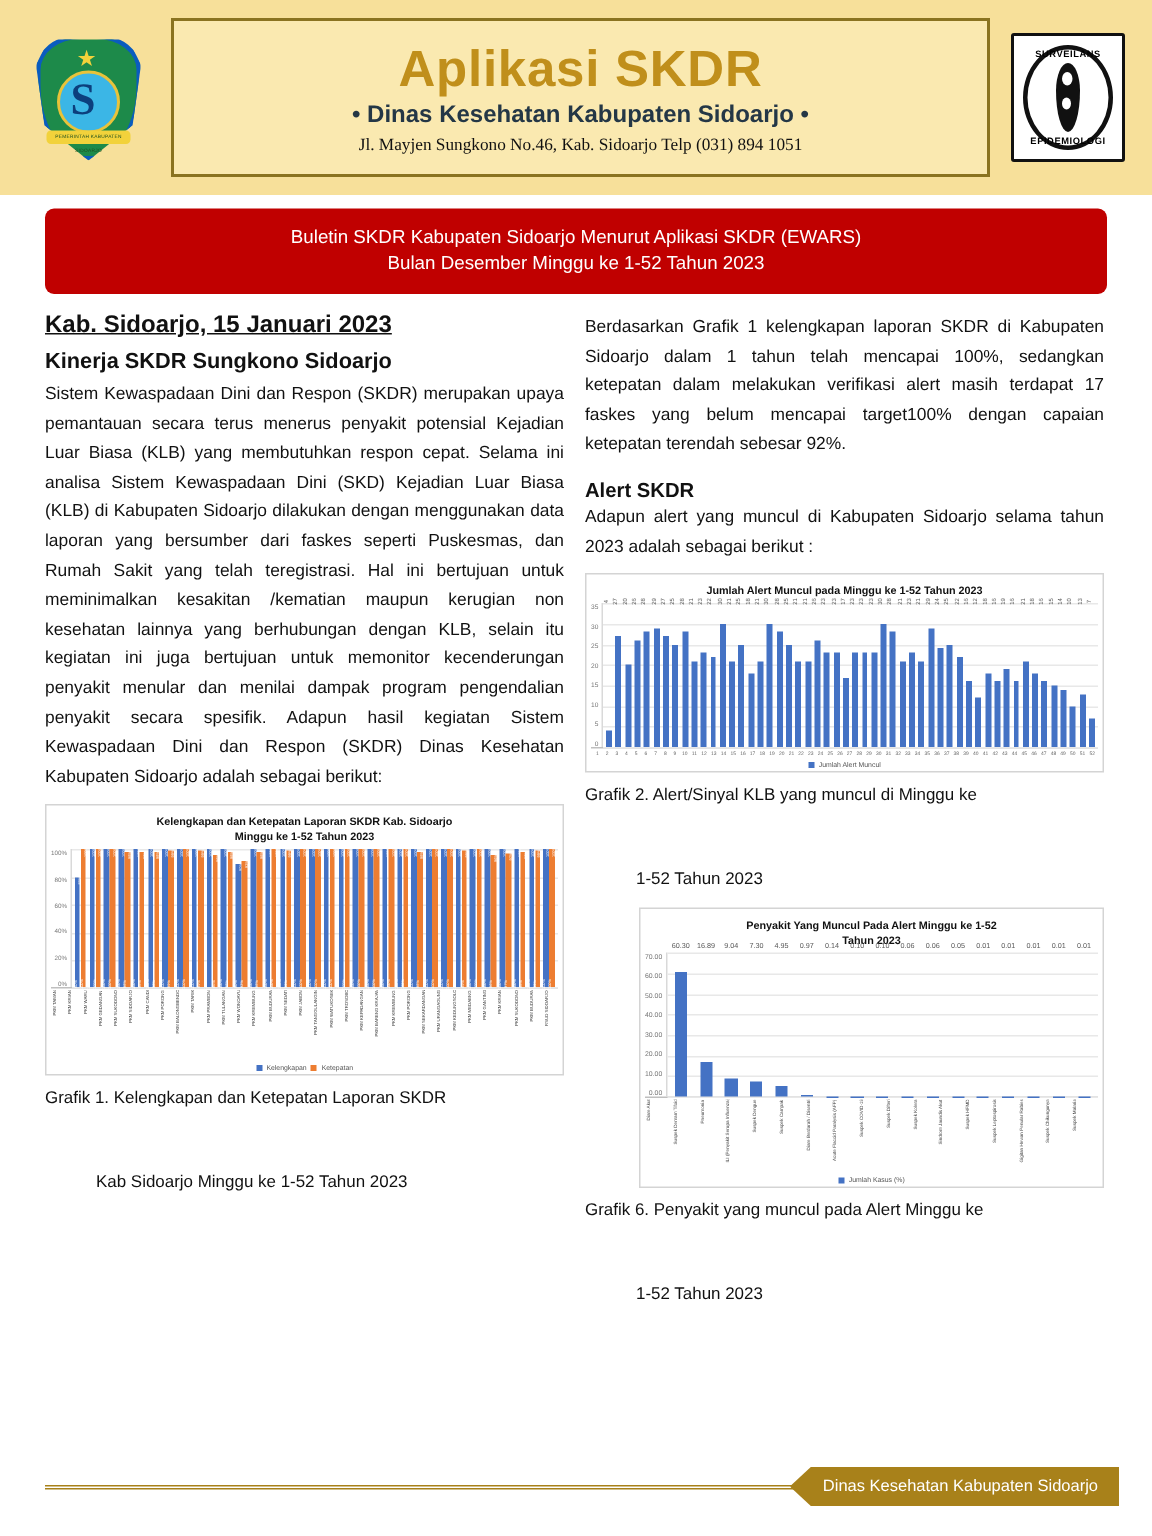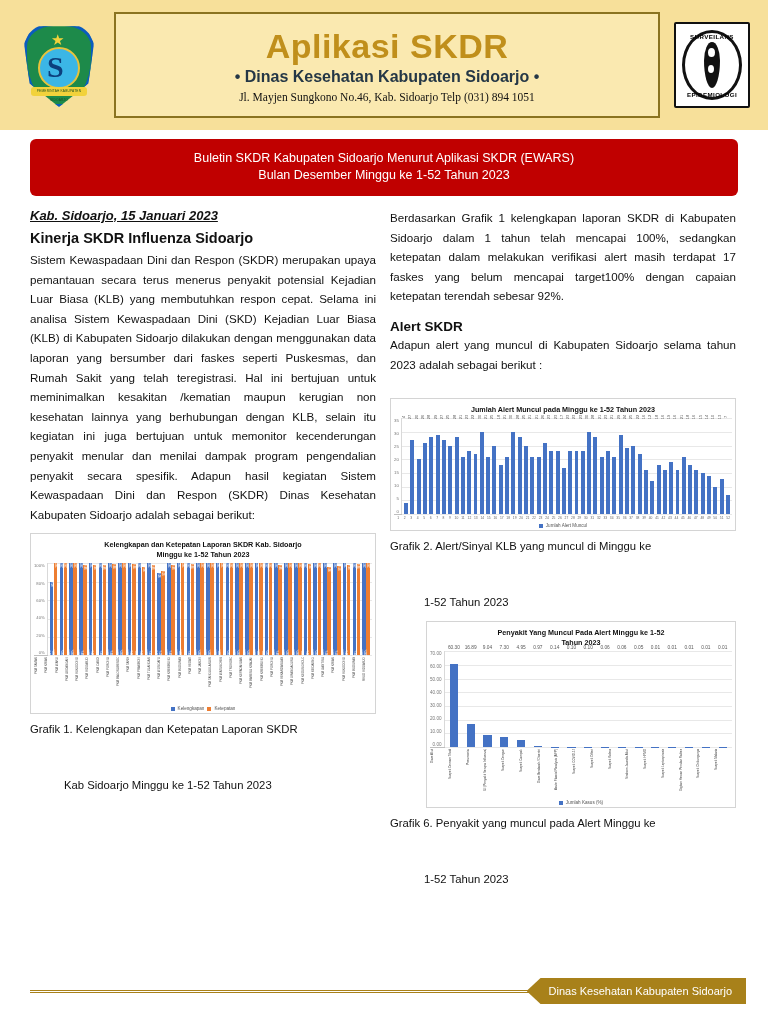--- a/index.html
+++ b/index.html
@@ -124,21 +124,21 @@
 
   
   .columns {
     display: flex;
     margin: 12px 30px 0 30px;
     gap: 14px;
   }
   .col { width: 346px; }
 
   .dateline {
-    font-size: 13px; font-style: italic; font-weight: 600;
+    font-size: 16px; font-weight: 600;
     text-decoration: underline; color: #111;
     margin-bottom: 7px;
   }
   h2.section {
     font-size: 14.5px; font-weight: bold; color: #111;
     margin-bottom: 4px;
   }
   p.body {
     font-size: 11.6px; line-height: 19.6px;
     text-align: justify; color: #111;
@@ -307,21 +307,21 @@
 
 <div class="red-banner">
   <div>Buletin SKDR Kabupaten Sidoarjo Menurut Aplikasi SKDR (EWARS)</div>
   <div>Bulan Desember Minggu ke 1-52 Tahun 2023</div>
 </div>
 
 <div class="columns">
 
   <div class="col">
     <div class="dateline">Kab. Sidoarjo, 15 Januari 2023</div>
-    <h2 class="section">Kinerja SKDR Influenza Sidoarjo</h2>
+    <h2 class="section">Kinerja SKDR Sungkono Sidoarjo</h2>
     <p class="body">Sistem Kewaspadaan Dini dan Respon (SKDR) merupakan upaya pemantauan secara terus menerus penyakit potensial Kejadian Luar Biasa (KLB) yang membutuhkan respon cepat. Selama ini analisa Sistem Kewaspadaan Dini (SKD) Kejadian Luar Biasa (KLB) di Kabupaten Sidoarjo dilakukan dengan menggunakan data laporan yang bersumber dari faskes seperti Puskesmas, dan Rumah Sakit yang telah teregistrasi. Hal ini bertujuan untuk meminimalkan kesakitan /kematian maupun kerugian non kesehatan lainnya yang berhubungan dengan KLB, selain itu kegiatan ini juga bertujuan untuk memonitor kecenderungan penyakit menular dan menilai dampak program pengendalian penyakit secara spesifik. Adapun hasil kegiatan Sistem Kewaspadaan Dini dan Respon (SKDR) Dinas Kesehatan Kabupaten Sidoarjo adalah sebagai berikut:</p>
 
     <div class="chart-box" id="chart1" style="margin-top:9px;">
       <div class="chart-title">
         <span>Kelengkapan dan Ketepatan Laporan  SKDR Kab. Sidoarjo</span><br>
         <span>Minggu ke 1-52 Tahun 2023</span>
       </div>
       <div class="plot-wrap">
         <div class="y-axis" id="c1y">
             <div>100%</div>
@@ -787,21 +787,21 @@
       <span>Grafik 1. Kelengkapan dan Ketepatan Laporan SKDR</span>
       <span class="indent">Kab Sidoarjo Minggu ke 1-52 Tahun 2023</span>
     </div>
   </div>
 
   <div class="col">
     <p class="body">Berdasarkan Grafik 1 kelengkapan laporan SKDR di Kabupaten Sidoarjo dalam 1 tahun telah mencapai 100%, sedangkan ketepatan dalam melakukan verifikasi alert masih terdapat 17 faskes yang belum mencapai target100% dengan capaian ketepatan terendah sebesar 92%.</p>
     <h3 class="section-sm">Alert SKDR</h3>
     <p class="body">Adapun alert yang muncul di Kabupaten Sidoarjo selama tahun 2023 adalah sebagai berikut :</p>
 
-    <div class="chart-box" id="chart2" style="margin-top:24px;">
+    <div class="chart-box" id="chart2" style="margin-top:8px;">
       <div class="chart-title">Jumlah Alert Muncul pada Minggu ke 1-52 Tahun 2023</div>
       <div class="plot-wrap">
         <div class="y-axis" id="c2y">
             <div>35</div>
             <div>30</div>
             <div>25</div>
             <div>20</div>
             <div>15</div>
             <div>10</div>
             <div>5</div>

